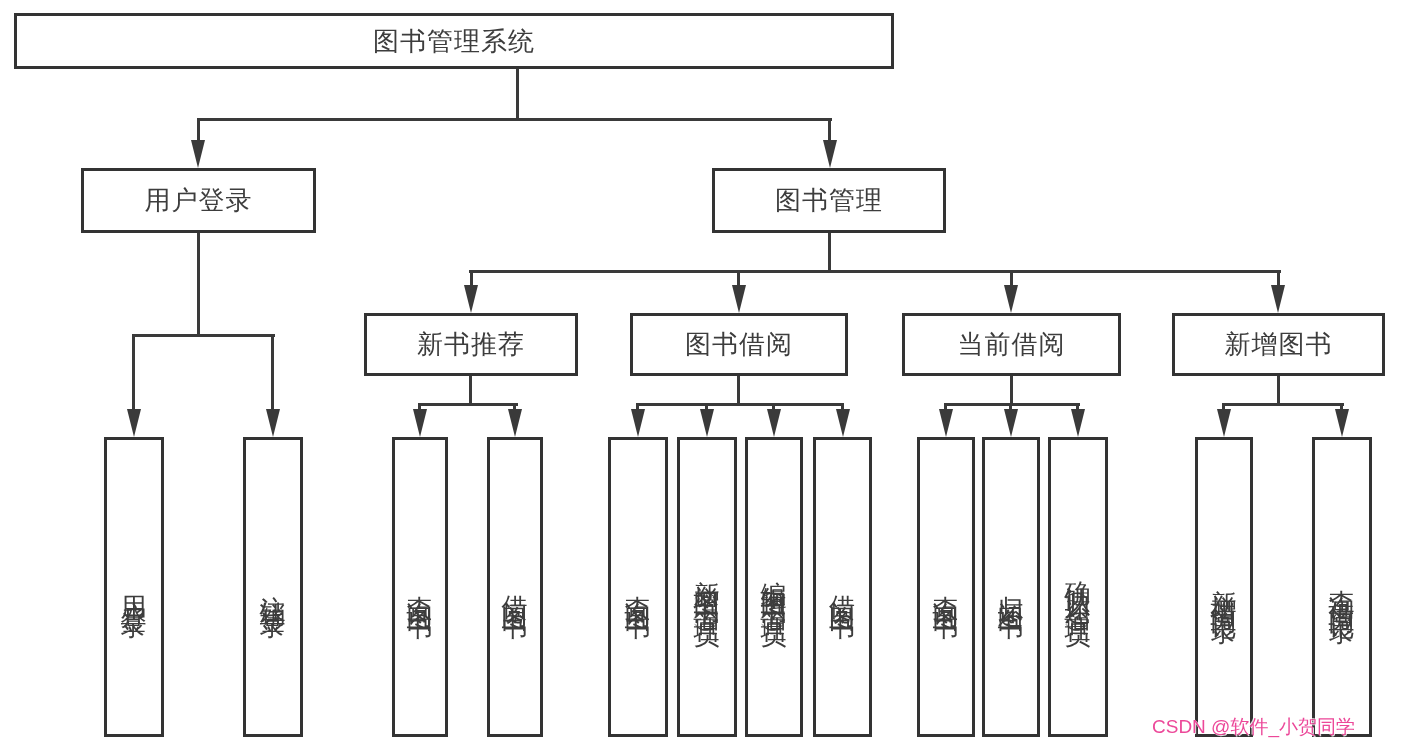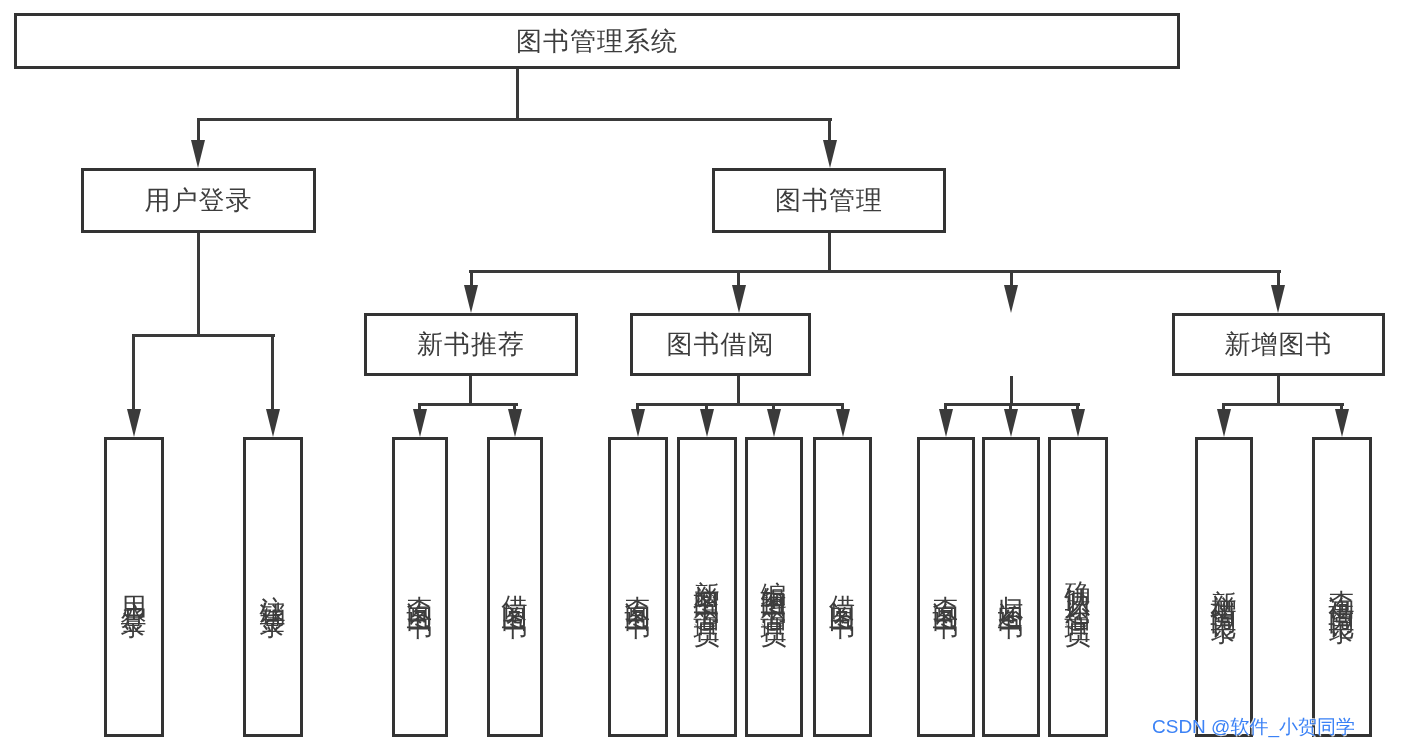--- a/index.html
+++ b/index.html
@@ -17,21 +17,21 @@
   .node{position:absolute;box-sizing:border-box;background:#ffffff;
         border:3px solid #333333;display:flex;align-items:center;justify-content:center;
         font-size:26px;color:#3d3d3d;letter-spacing:1px;white-space:nowrap;}
 
   
   .leaf{position:absolute;top:437px;height:300px;box-sizing:border-box;background:#ffffff;
         border:3px solid #333333;display:flex;align-items:center;justify-content:center;}
   .leaf span{writing-mode:vertical-rl;text-orientation:mixed;font-size:26px;
              letter-spacing:6px;line-height:1;color:#3d3d3d;}
 
-  .watermark{position:absolute;left:1152px;top:714px;font-size:19px;color:#3b82f6;
+  .watermark{position:absolute;left:1152px;top:714px;font-size:19px;color:#ec4899;
              z-index:5;white-space:nowrap;
              text-shadow:1px 1px 0 rgba(255,255,255,.85),-1px -1px 0 rgba(255,255,255,.85);}
 </style>
 </head>
 <body>
 
 <div class="canvas">
 
   <div class="vl" style="left:516px;top:68px;height:52px"></div>
   <div class="hl" style="left:197px;top:118px;width:635px"></div>
@@ -85,27 +85,28 @@
   <div class="vl" style="left:1076px;top:403px;height:10px"></div>
   <div class="arrow" style="left:1071px;top:409px"></div>
 
   <div class="vl" style="left:1277px;top:376px;height:29px"></div>
   <div class="hl" style="left:1222px;top:403px;width:122px"></div>
   <div class="vl" style="left:1222px;top:403px;height:10px"></div>
   <div class="arrow" style="left:1217px;top:409px"></div>
   <div class="vl" style="left:1340px;top:403px;height:10px"></div>
   <div class="arrow" style="left:1335px;top:409px"></div>
 
-  <div class="node" style="left:14px;top:13px;width:1166px;height:56px">图书管理系统</div>
+  <div class="node" style="left:14px;top:13px;width:880px;height:56px">图书管理系统</div>
 
   <div class="node" style="left:81px;top:168px;width:235px;height:65px">用户登录</div>
   <div class="node" style="left:364px;top:313px;width:214px;height:63px">新书推荐</div>
 
   <div class="node" style="left:712px;top:168px;width:234px;height:65px">图书管理</div>
-  <div class="node" style="left:630px;top:313px;width:181px;height:63px">图书借阅</div>
+  <div class="node" style="left:630px;top:313px;width:218px;height:63px">图书借阅</div>
+  <div class="node" style="left:902px;top:313px;width:219px;height:63px">当前借阅</div>
   <div class="node" style="left:1172px;top:313px;width:213px;height:63px">新增图书</div>
 
   <div class="leaf" style="left:104px;width:60px">
     <span>用户登录</span>
     </div>
   <div class="leaf" style="left:243px;width:60px">
     <span>注销登录</span>
     </div>
 
   <div class="leaf" style="left:392px;width:56px">

